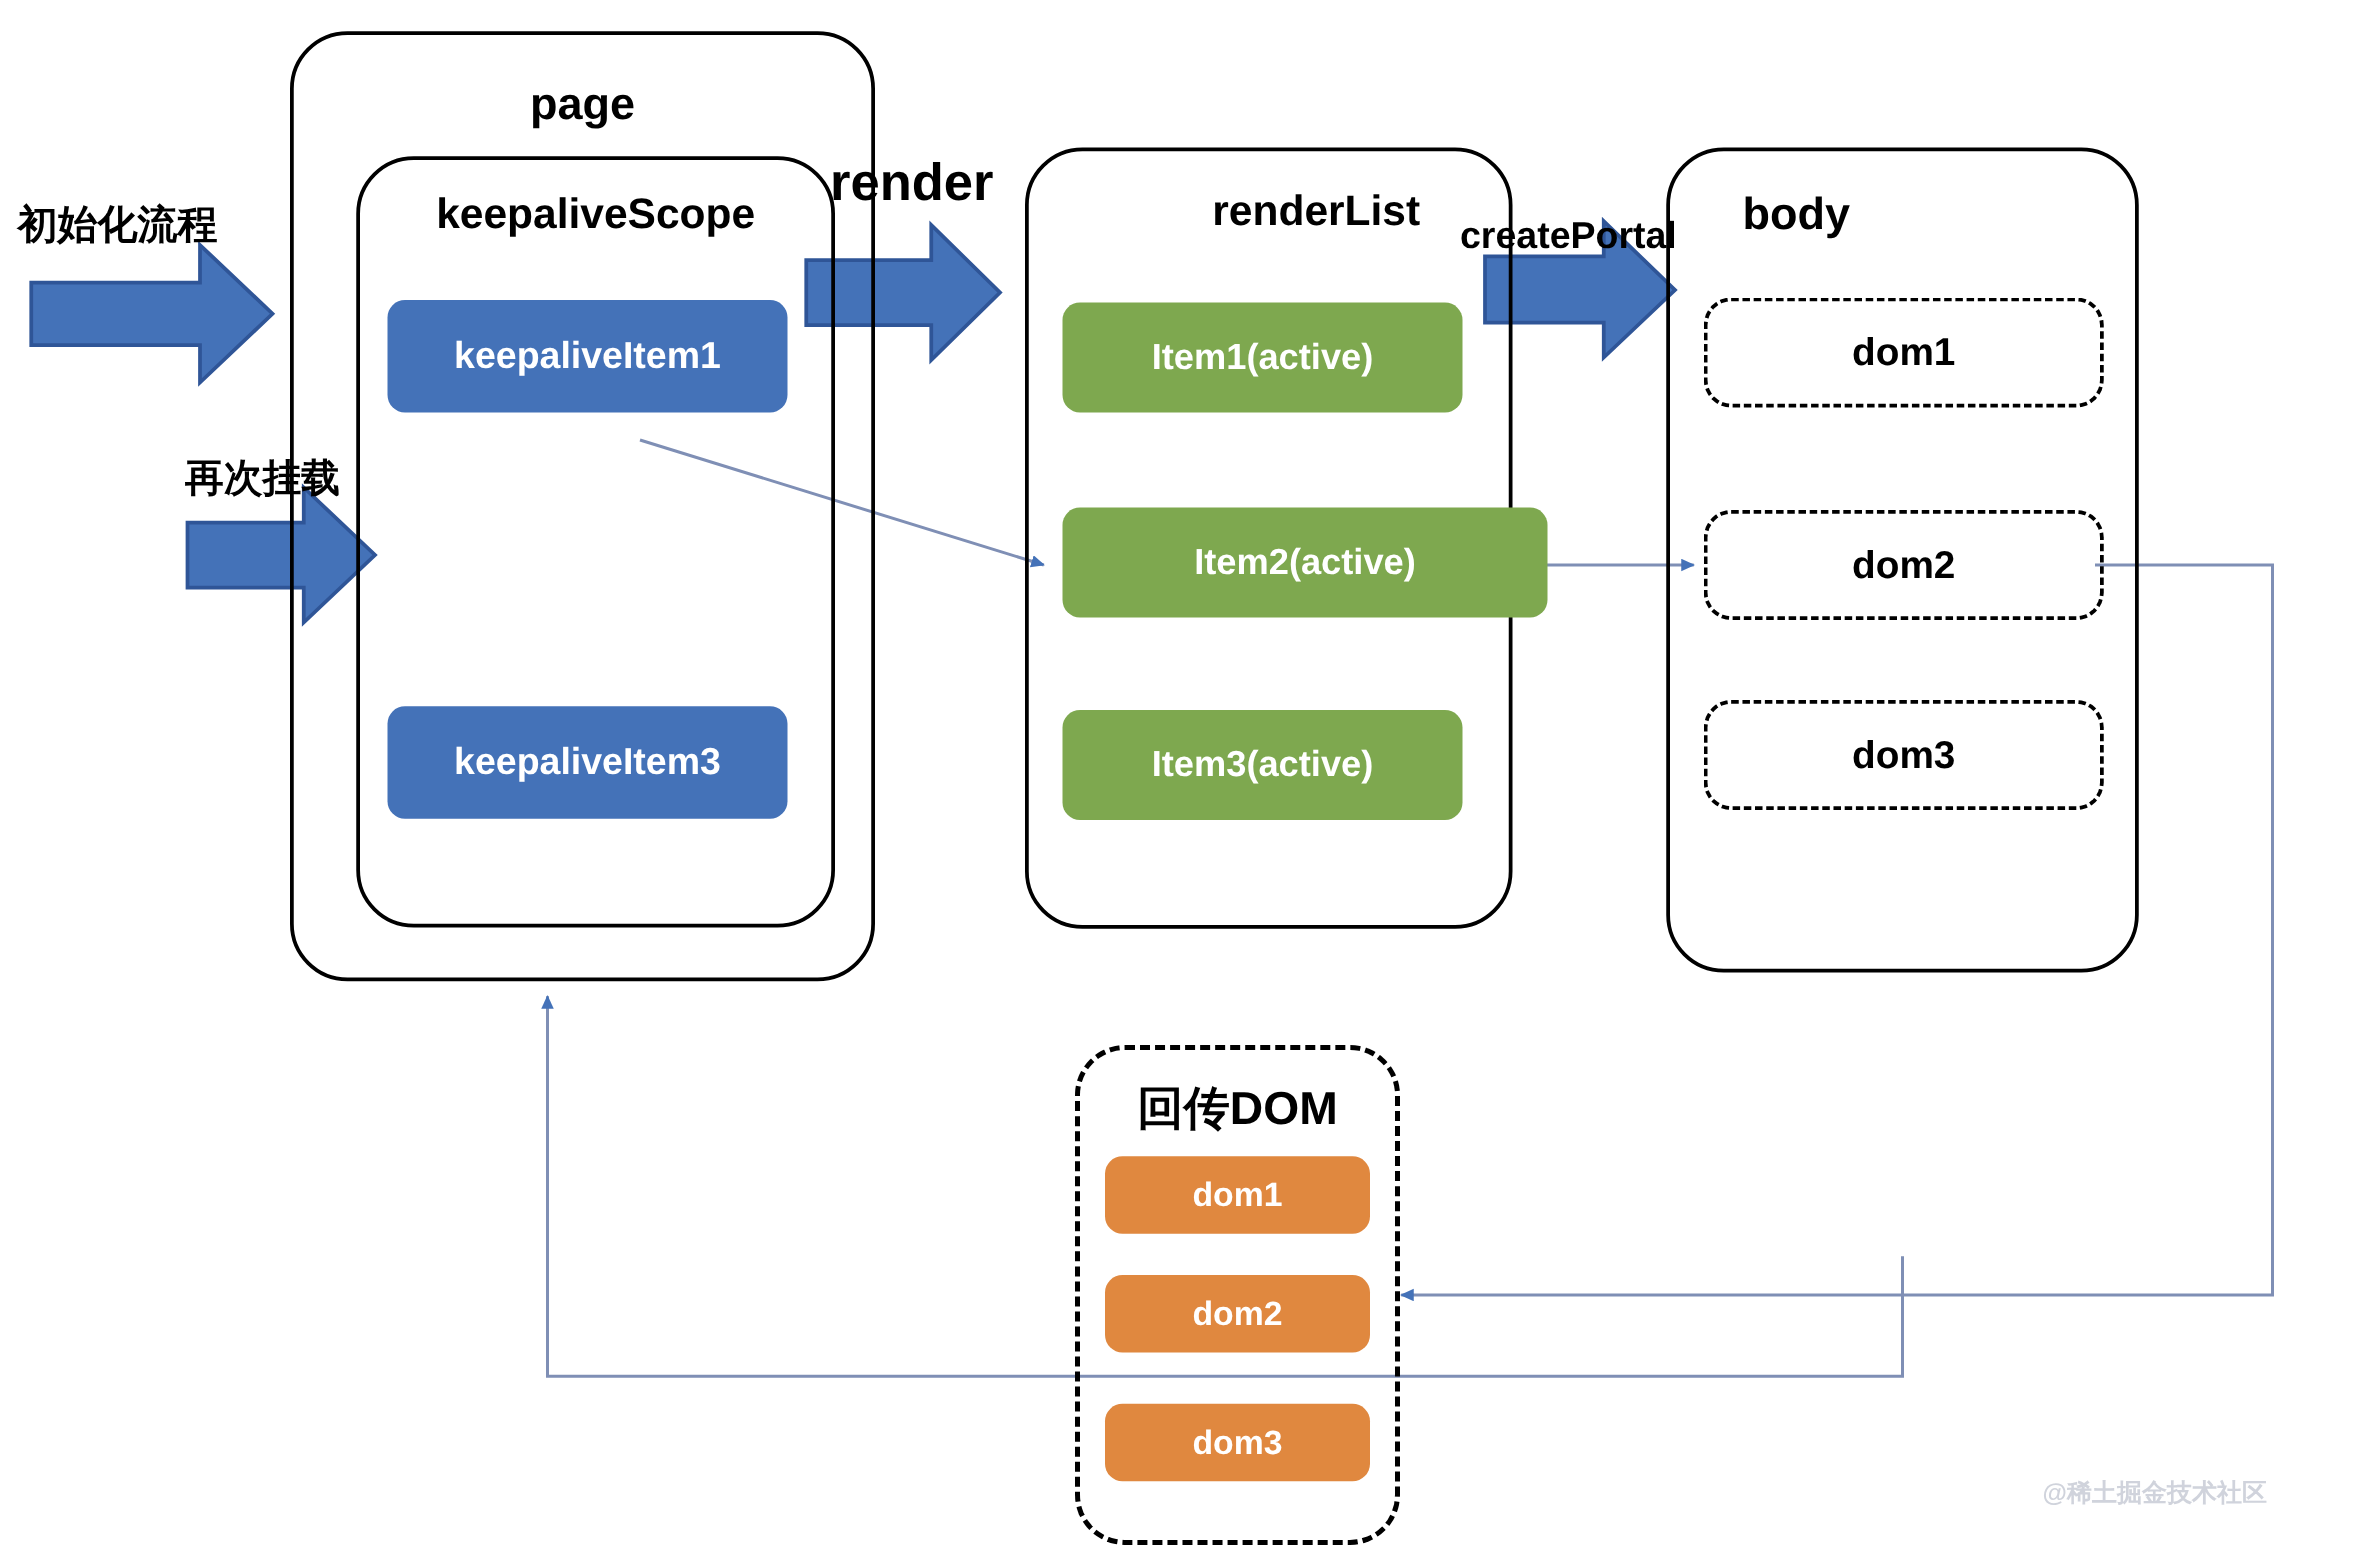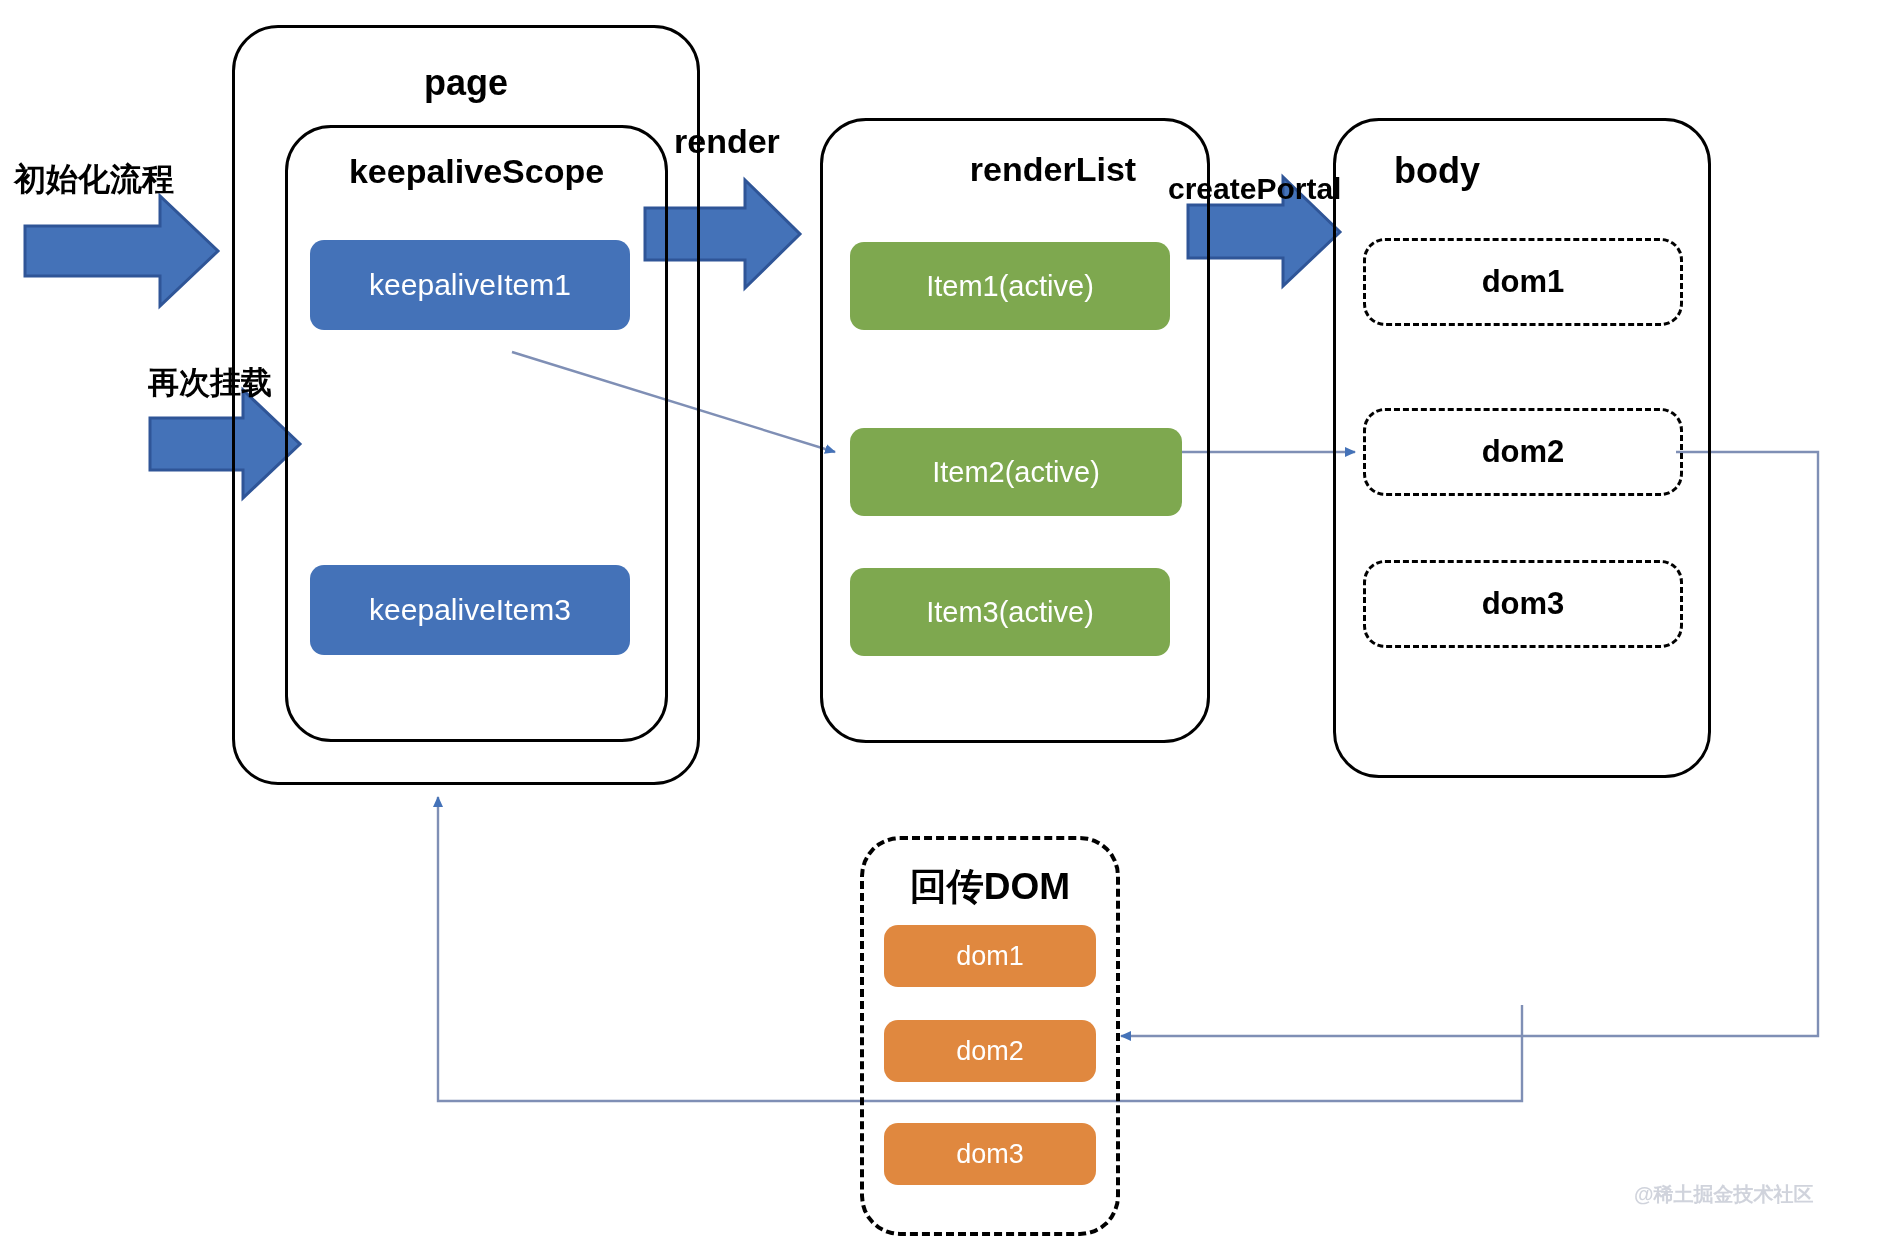--- a/index.html
+++ b/index.html
@@ -44,21 +44,21 @@
     color: #000000;
     white-space: nowrap;
   }
   .node {
     position: absolute;
     display: flex;
     align-items: center;
     justify-content: center;
     border-radius: 14px;
     color: #ffffff;
-    font-weight: normal;
+    font-weight: bold;
     box-sizing: border-box;
     text-align: center;
   }
   .node.blue   { background: #4472b8; }
   .node.green  { background: #7ea84f; }
   .node.orange { background: #e0883f; }
   .domnode {
     position: absolute;
     display: flex;
     align-items: center;
@@ -137,37 +137,37 @@
   <div class="container-box" style="left:285px; top:125px; width:383px; height:617px;"></div>
   <div class="container-title" style="left:285px; top:152px; width:383px; font-size:34px;">keepaliveScope</div>
 
   <div class="node blue" style="left:310px; top:240px; width:320px; height:90px; font-size:30px;">keepaliveItem1</div>
   <div class="node blue" style="left:310px; top:565px; width:320px; height:90px; font-size:30px;">keepaliveItem3</div>
 
   <div class="container-box" style="left:820px; top:118px; width:390px; height:625px;"></div>
   <div class="container-title" style="left:820px; top:150px; width:466px; font-size:34px;">renderList</div>
 
   <div class="node green" style="left:850px; top:242px; width:320px; height:88px; font-size:29px;">Item1(active)</div>
-  <div class="node green" style="left:850px; top:428px; width:332px; height:88px; font-size:29px;">Item2(active)</div>
+  <div class="node green" style="left:850px; top:406px; width:388px; height:88px; font-size:29px;">Item2(active)</div>
   <div class="node green" style="left:850px; top:568px; width:320px; height:88px; font-size:29px;">Item3(active)</div>
 
   <div class="container-box" style="left:1333px; top:118px; width:378px; height:660px;"></div>
   <div class="container-title" style="left:1278px; top:150px; width:318px; font-size:36px;">body</div>
 
   <div class="domnode" style="left:1363px; top:238px; width:320px; height:88px; font-size:31px;">dom1</div>
   <div class="domnode" style="left:1363px; top:408px; width:320px; height:88px; font-size:31px;">dom2</div>
   <div class="domnode" style="left:1363px; top:560px; width:320px; height:88px; font-size:31px;">dom3</div>
 
   <div class="container-box dashed" style="left:860px; top:836px; width:260px; height:400px;"></div>
   <div class="container-title" style="left:860px; top:862px; width:260px; font-size:37px;">回传DOM</div>
 
   <div class="node orange" style="left:884px; top:925px; width:212px; height:62px; font-size:27px;">dom1</div>
   <div class="node orange" style="left:884px; top:1020px; width:212px; height:62px; font-size:27px;">dom2</div>
   <div class="node orange" style="left:884px; top:1123px; width:212px; height:62px; font-size:27px;">dom3</div>
 
   <div class="flow-label" style="left:14px; top:158px; font-size:32px;">初始化流程</div>
   <div class="flow-label" style="left:148px; top:362px; font-size:31px;">再次挂载</div>
-  <div class="flow-label" style="left:664px; top:122px; font-size:34px;margin-left:10px;">render</div>
+  <div class="flow-label" style="left:664px; top:122px; font-size:42px;">render</div>
   <div class="flow-label" style="left:1168px; top:128px; font-size:30px;margin-top:44px;">createPortal</div>
 
   <div class="watermark" style="left:1634px; top:1181px; font-size:20px;">@稀土掘金技术社区</div>
 
 </div>
 
 </body></html>

